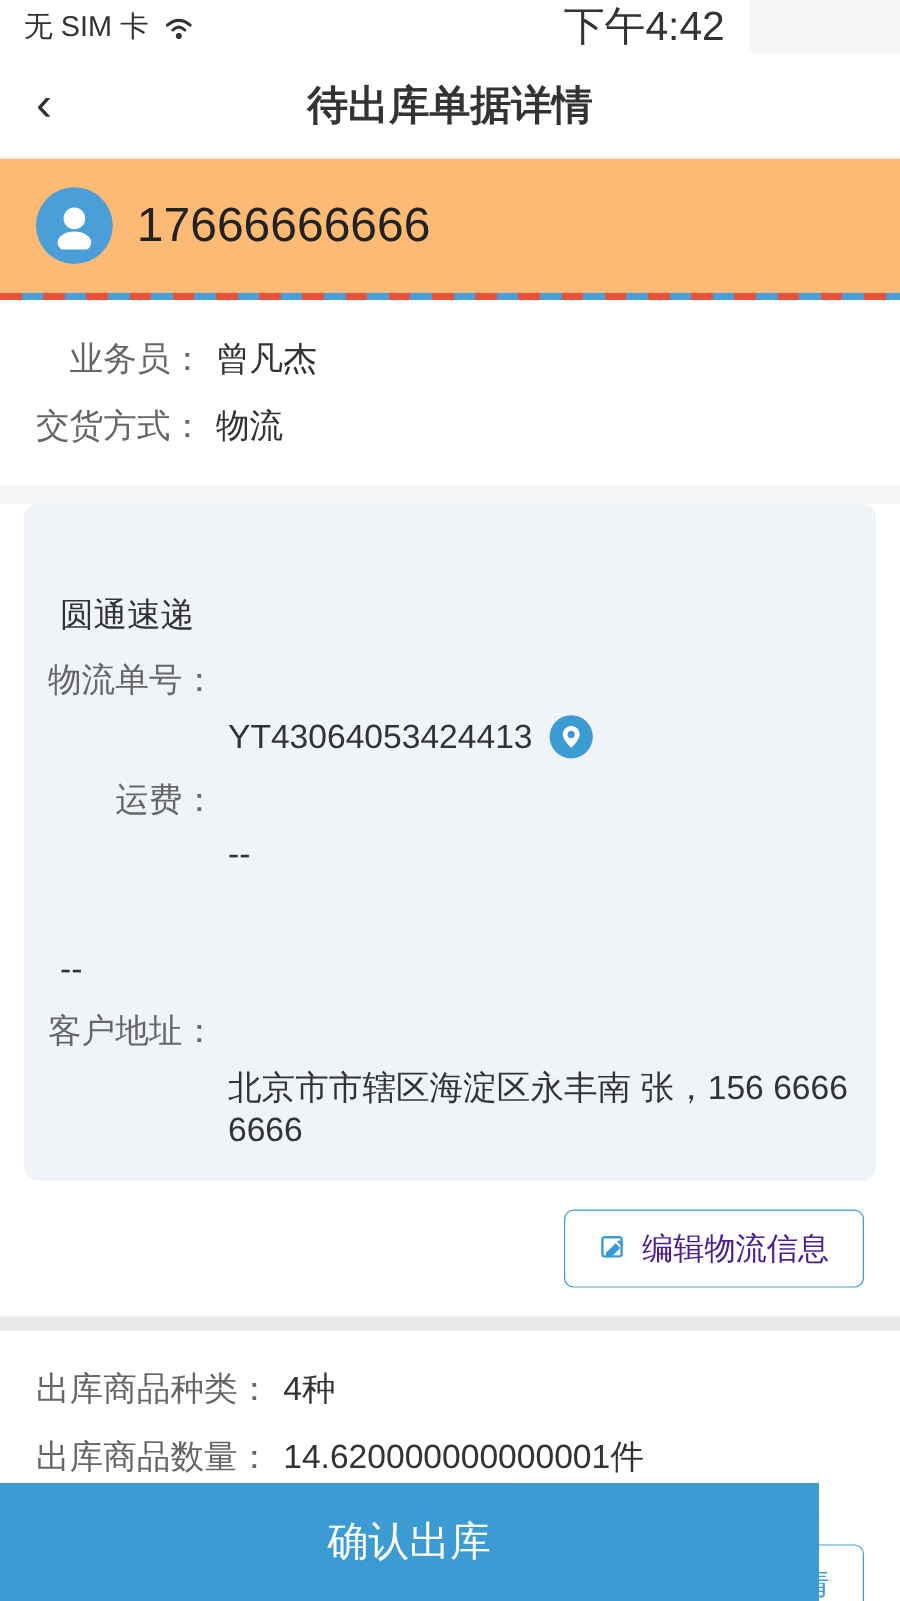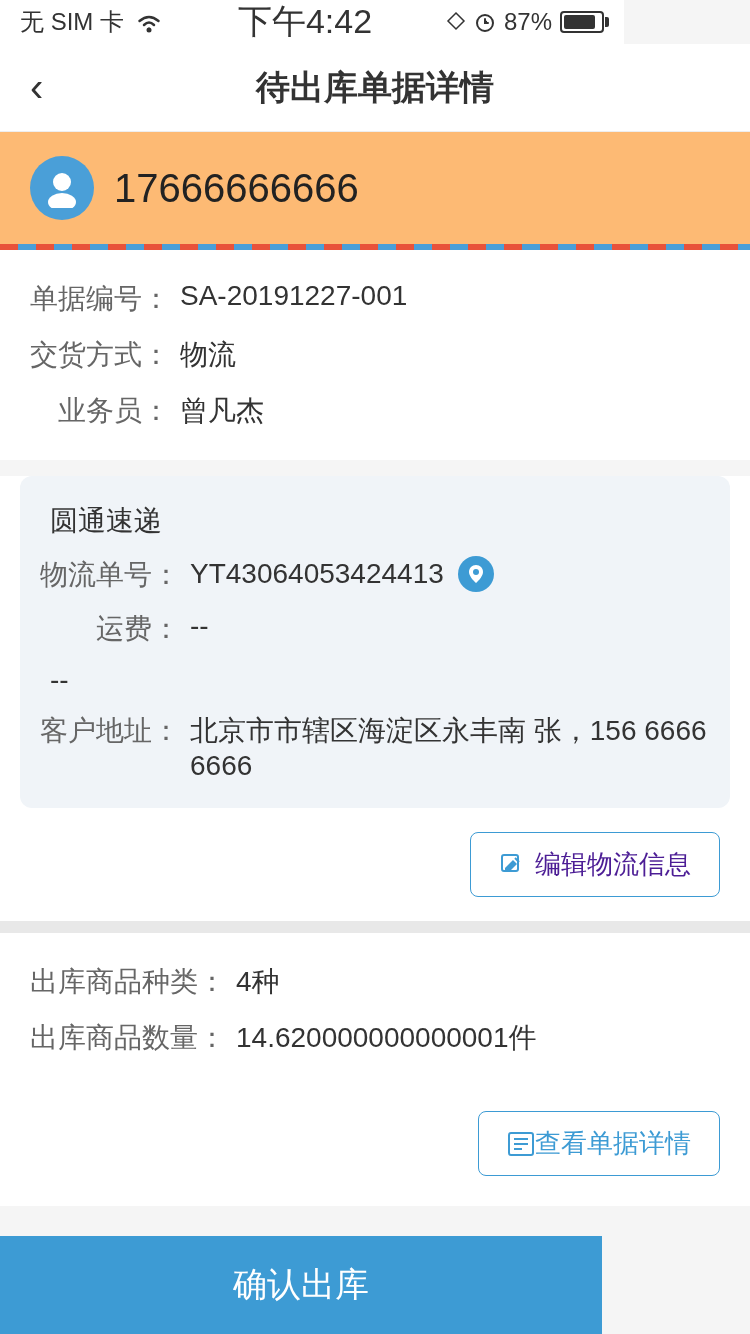--- a/index.html
+++ b/index.html
@@ -138,20 +138,21 @@
       flex-shrink: 0;
     }
     .logistics-value {
       color: #333;
       font-size: 28px;
       margin-left: 10px;
       flex: 1;
       display: flex;
       align-items: center;
       gap: 14px;
+      margin-top: 48px;
     }
     .location-icon {
       width: 36px;
       height: 36px;
       background: #3d9bd4;
       border-radius: 50%;
       display: flex;
       align-items: center;
       justify-content: center;
       flex-shrink: 0;
@@ -239,21 +240,21 @@
     .bottom-spacer {
       background: #f5f5f5;
       height: 120px;
     }
 
     
     .confirm-btn-bar {
       position: fixed;
       bottom: 0;
       left: 0;
-      width: 602px;
+      width: 682px;
       height: 98px;
       background: #3d9bd4;
       display: flex;
       align-items: center;
       justify-content: center;
       cursor: pointer;
     }
     .confirm-btn-text {
       color: #fff;
       font-size: 34px;
@@ -301,37 +302,20 @@
     <span>无 SIM 卡</span>
 
     <svg width="30" height="22" viewBox="0 0 30 22">
       <path d="M15 18 L15 18" stroke="#333" stroke-width="3" stroke-linecap="round"></path>
       <path d="M10 14 Q15 9 20 14" stroke="#333" stroke-width="2.5" fill="none" stroke-linecap="round"></path>
       <path d="M5.5 10 Q15 2 24.5 10" stroke="#333" stroke-width="2.5" fill="none" stroke-linecap="round"></path>
       <circle cx="15" cy="19" r="2.5" fill="#333"></circle>
     </svg>
   </div>
   <div class="status-center" style="font-size:34px;font-weight:400;">下午4:42</div>
-  <div class="status-right">
-
-    <svg width="20" height="22" viewBox="0 0 20 22">
-      <path d="M10 2 L18 10 L10 18 L2 10 Z" stroke="#333" stroke-width="1.5" fill="none"></path>
-    </svg>
-
-    <svg width="22" height="22" viewBox="0 0 22 22">
-      <circle cx="11" cy="12" r="8" stroke="#333" stroke-width="2" fill="none"></circle>
-      <path d="M11 8 L11 12 L14 12" stroke="#333" stroke-width="2" stroke-linecap="round"></path>
-    </svg>
-    <span>87%</span>
-    <div class="battery">
-      <div class="battery-body">
-          <div class="battery-fill"></div>
-        </div>
-    </div>
-  </div>
 </div>
 
 <div class="nav-bar">
   <span class="nav-back" style="font-size:40px;">‹</span>
   <span class="nav-title">待出库单据详情</span>
 </div>
 
 <div class="phone-header">
   <div class="avatar-icon">
     <svg width="40" height="40" viewBox="0 0 40 40">
@@ -339,30 +323,26 @@
       <ellipse cx="20" cy="34" rx="14" ry="9" fill="#fff"></ellipse>
     </svg>
   </div>
   <span class="phone-number">17666666666</span>
 </div>
 
 <div class="dashed-divider"></div>
 
 <div class="info-section">
   <div class="info-row">
-    <span class="info-label">单据编号：</span>
-    <span class="info-value">SA-20191227-001</span>
+    <span class="info-label">业务员：</span>
+    <span class="info-value">曾凡杰</span>
   </div>
   <div class="info-row">
     <span class="info-label">交货方式：</span>
     <span class="info-value">物流</span>
-  </div>
-  <div class="info-row">
-    <span class="info-label">业务员：</span>
-    <span class="info-value">曾凡杰</span>
   </div>
 </div>
 
 <div style="background:#fff; padding: 0 0 0 0; margin-bottom:0;">
   <div class="card-inner">
     <div class="logistics-row">
       <span class="logistics-value">圆通速递</span>
     </div>
     <div class="logistics-row">
       <span class="logistics-label">物流单号：</span>

